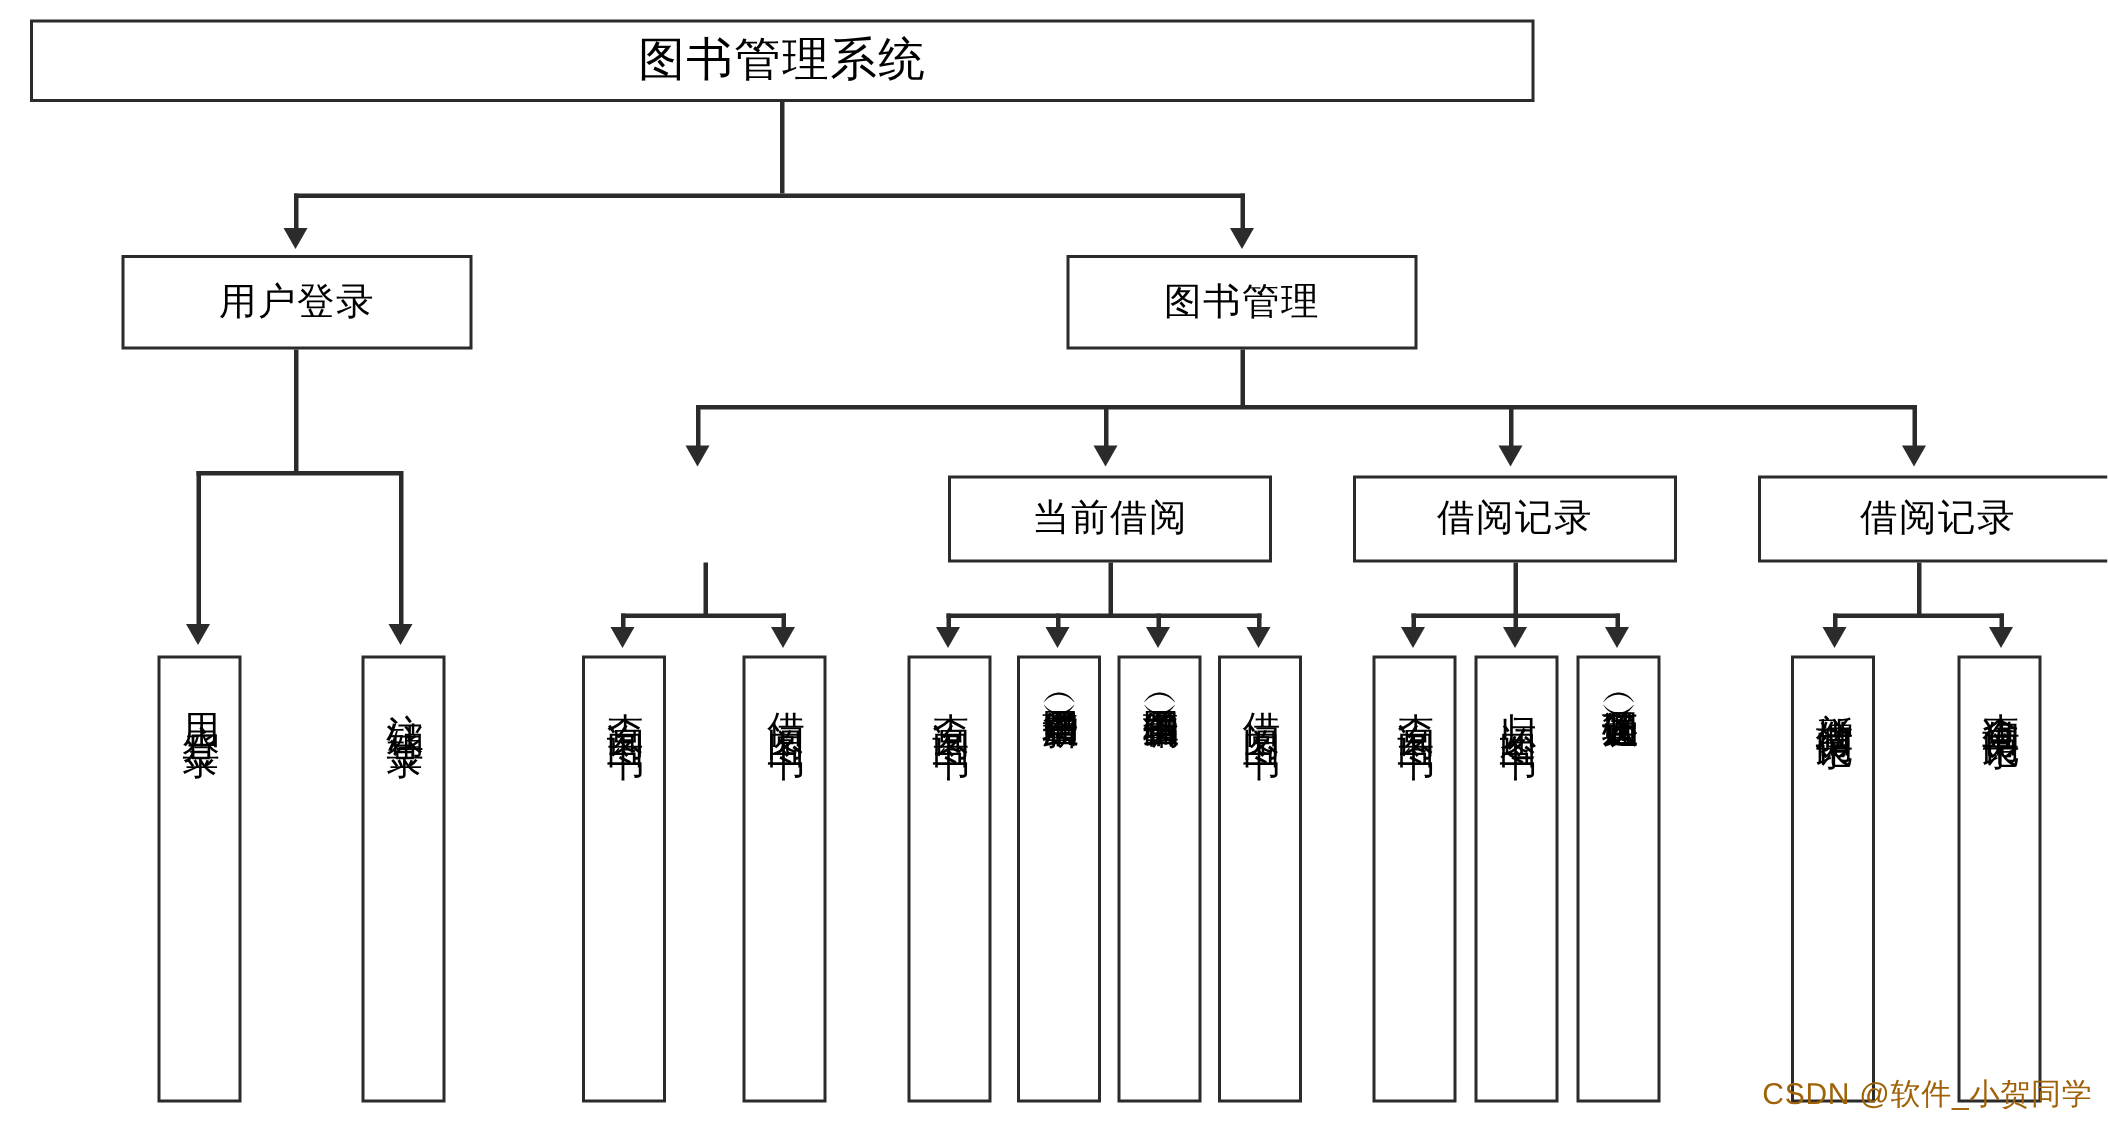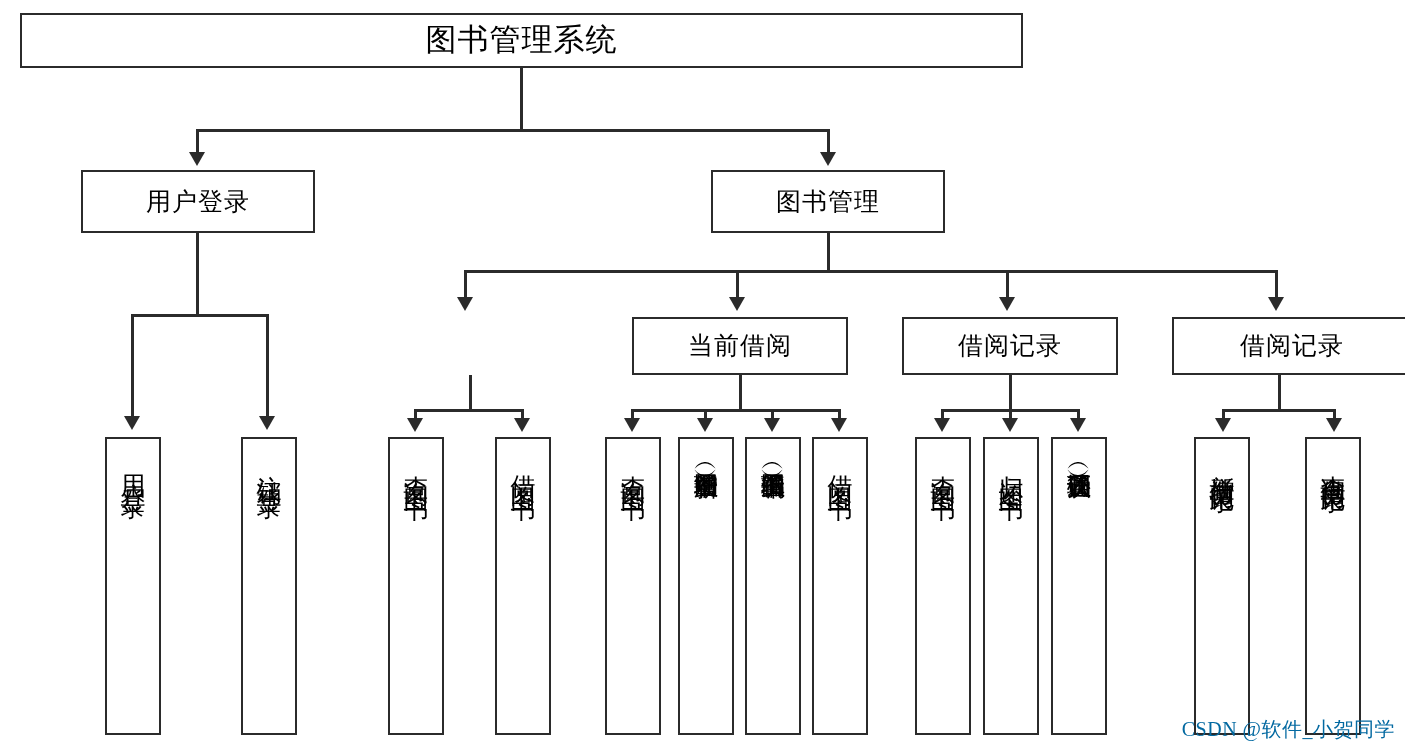--- a/index.html
+++ b/index.html
@@ -70,24 +70,24 @@
     border-left:8px solid transparent;
     border-right:8px solid transparent;
     border-top:14px solid #2b2b2b;
   }
   
   #watermark{
     position:absolute;
     right:10px;
     bottom:4px;
     font-size:20px;
-    color:#0369a1;
+    color:#a16207;
     white-space:nowrap;
     letter-spacing:0.5px;
-    font-family:Liberation Serif, serif;
+    font-family:Liberation Sans, sans-serif;
   }
 </style>
 </head>
 <body>
 
 <div id="canvas">
 
   <div class="node root horiz" style="left:20px;top:13px;width:1003px;height:55px;">
     <span>图书管理系统</span>
   </div>

